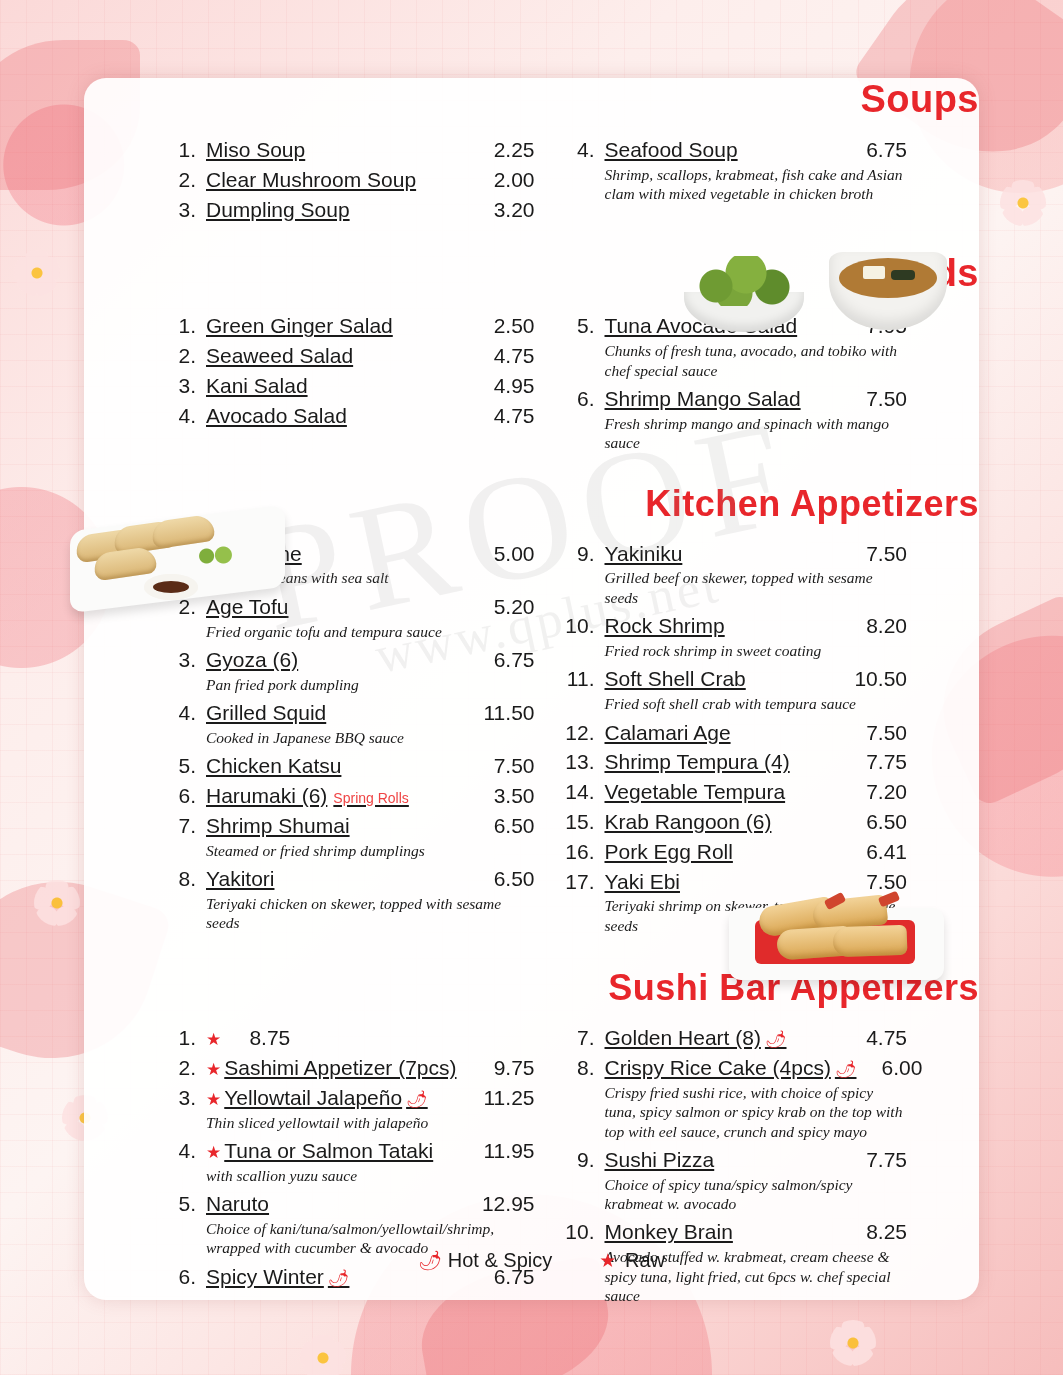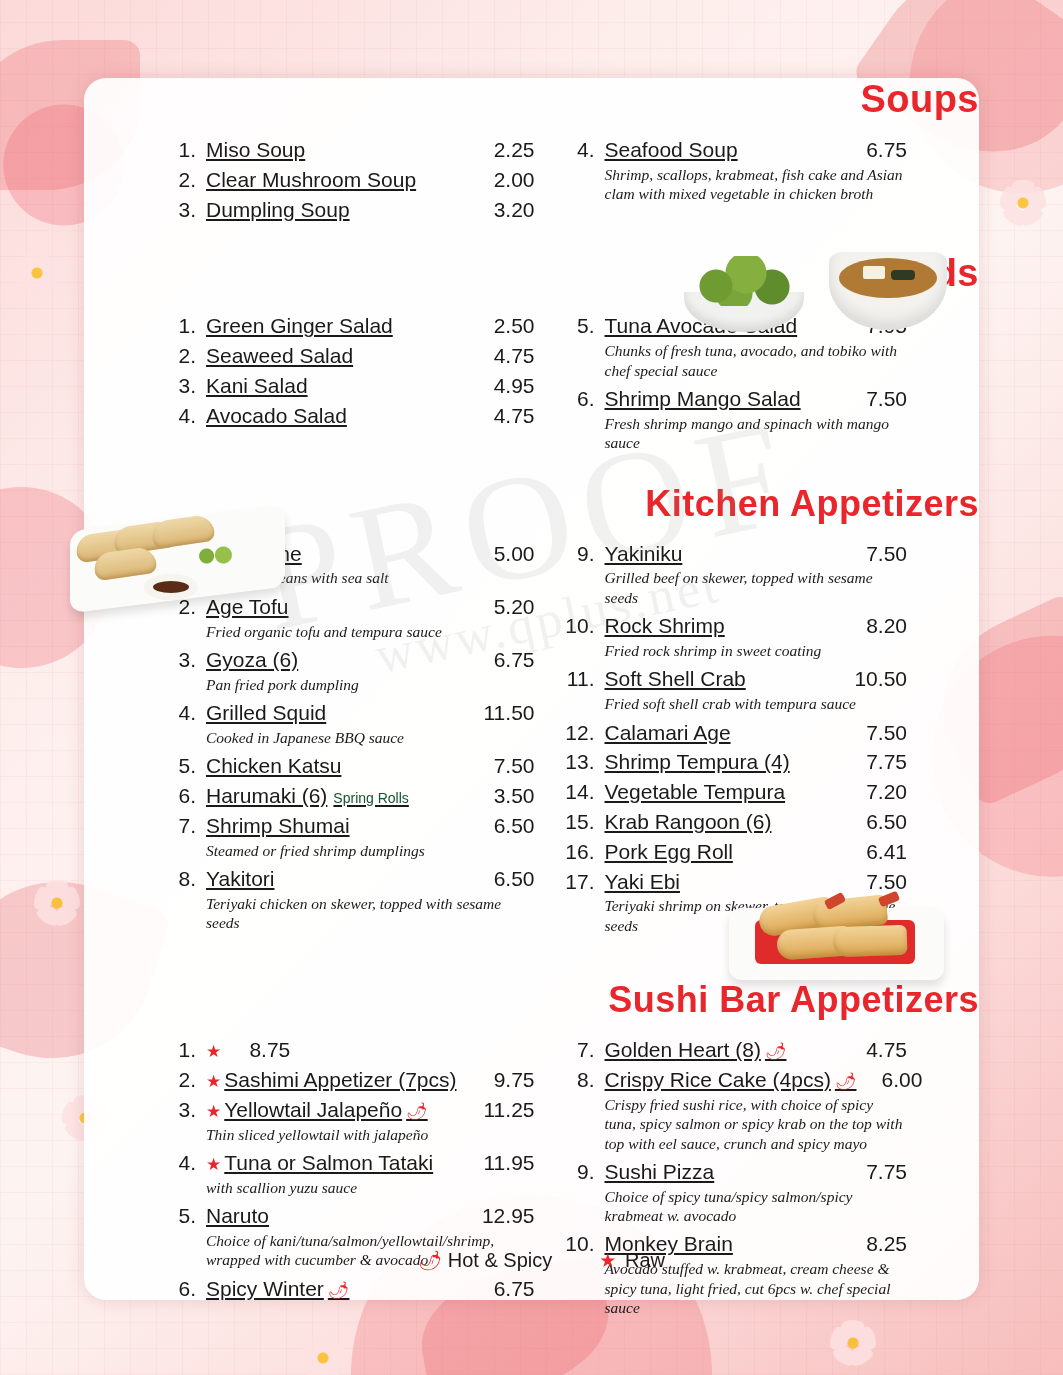--- a/index.html
+++ b/index.html
@@ -121,21 +121,21 @@
     padding-right: 10px;
   }
   .star {
     color: #e8262b;
     font-size: 17px;
     margin-right: 3px;
   }
   .name { flex: 1 1 auto; white-space: nowrap; text-decoration: underline; }
   .name .sub-note {
     font-size: 14px;
-    color: #14532d;
+    color: #ef4444;
     margin-left: 6px;
   }
   .pepper {
     color: #e8262b;
     font-size: 17px;
     margin-left: 4px;
   }
   .price {
     flex: none;
     text-align: right;
@@ -495,21 +495,21 @@
       </div>
       <div class="item">
         <span class="num">17.</span>
         <span class="name">Yaki Ebi</span>
         <span class="price">7.50</span>
       </div>
       <div class="desc">Teriyaki shrimp on skewer, topped with sesame seeds</div>
     </div>
   </div>
 
-  <h2 class="section h-sushi" style="margin-top:40px;">Sushi Bar Appetizers</h2>
+  <h2 class="section h-sushi" style="margin-top:28px;">Sushi Bar Appetizers</h2>
   <div class="cols" style="margin-top:14px;">
     <div class="col">
       <div class="item">
         <span class="num">1.</span>
         <span class="star">★</span>
         <span class="price">8.75</span>
       </div>
       <div class="item">
         <span class="num">2.</span>
         <span class="star">★</span>

